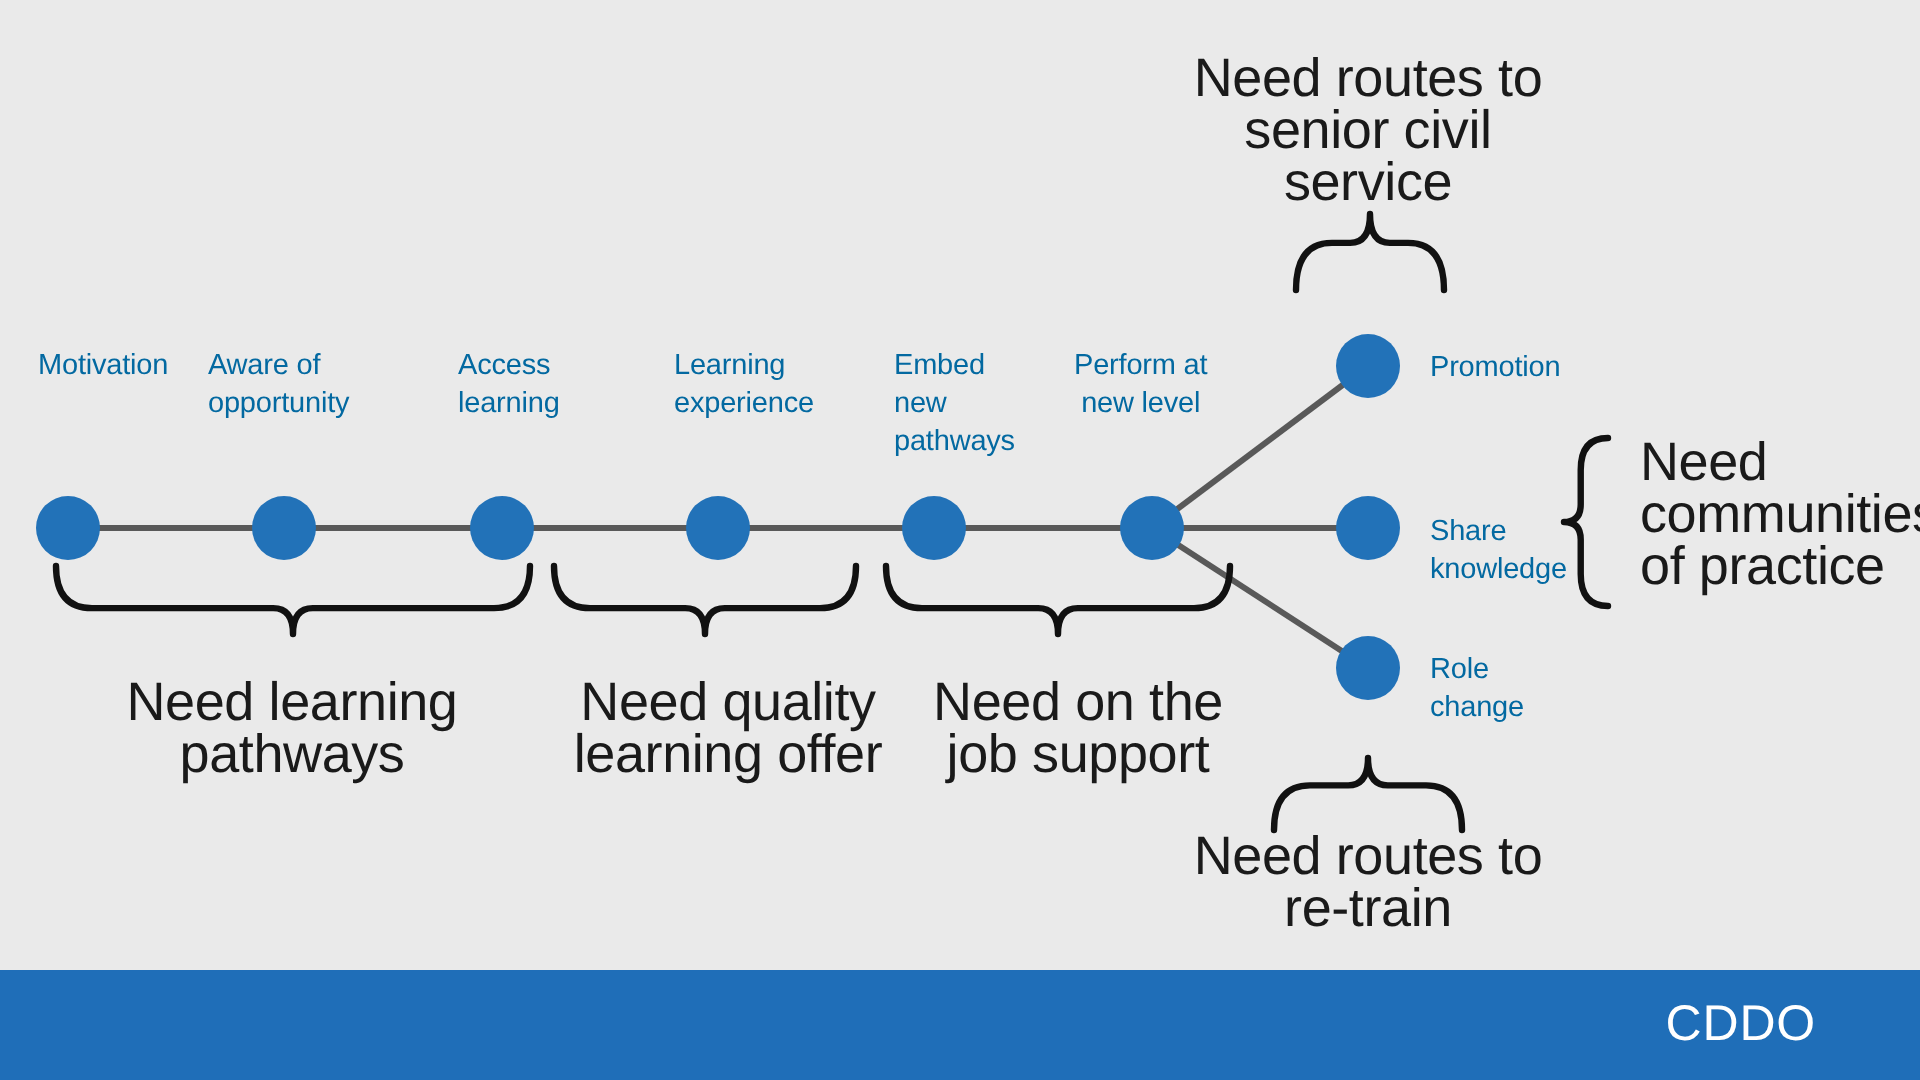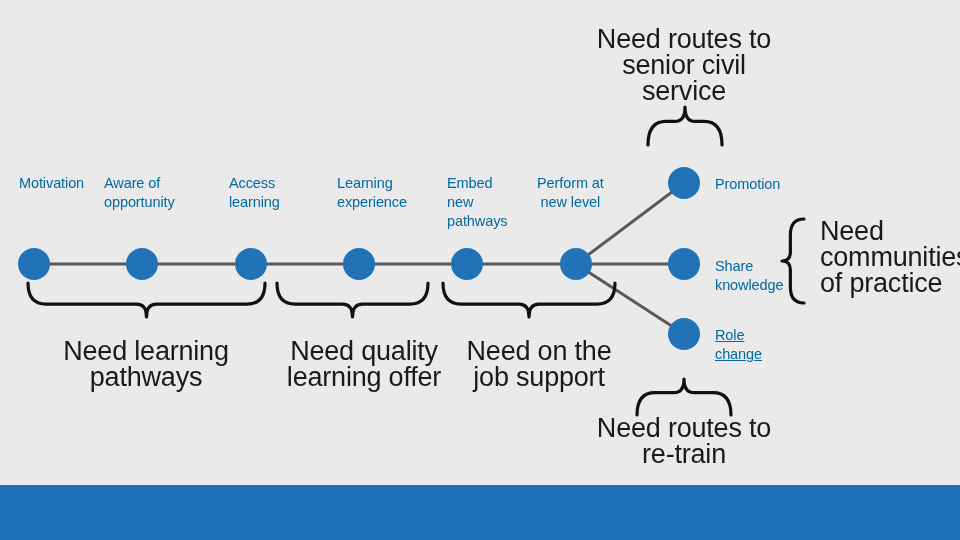--- a/index.html
+++ b/index.html
@@ -105,33 +105,34 @@
       <div class="node-label" style="left: 337px; top: 174px;">Learning
 experience</div>
       <div class="node-label" style="left: 447px; top: 174px;">Embed
 new
 pathways</div>
       <div class="node-label" style="left: 537px; top: 174px; text-align: center;">Perform at
 new level</div>
       <div class="node-label" style="left: 715px; top: 175px;">Promotion</div>
       <div class="node-label" style="left: 715px; top: 257px;">Share
 knowledge</div>
-      <div class="node-label" style="left: 715px; top: 326px; text-decoration: underline;">Role
+      <div class="node-label" style="left: 715px; top: 326px;">Role
 change</div>
       <div class="brace-label" style="left: 6px; top: 338px; width: 280px;">Need learning
 pathways</div>
       <div class="brace-label" style="left: 224px; top: 338px; width: 280px;">Need quality
 learning offer</div>
       <div class="brace-label" style="left: 399px; top: 338px; width: 280px;">Need on the
 job support</div>
       <div class="brace-label" style="left: 544px; top: 26px; width: 280px;">Need routes to
 senior civil
 service</div>
       <div class="brace-label" style="left: 544px; top: 415px; width: 280px;">Need routes to
 re-train</div>
       <div class="brace-label left-align" style="left: 820px; top: 218px; width: 150px;">Need
 communities
 of practice</div>
     </div>
 
   <div id="footer-bar"></div>
+  <div id="footer-logo">CDDO</div>
 
 </div>
 
 </body></html>

